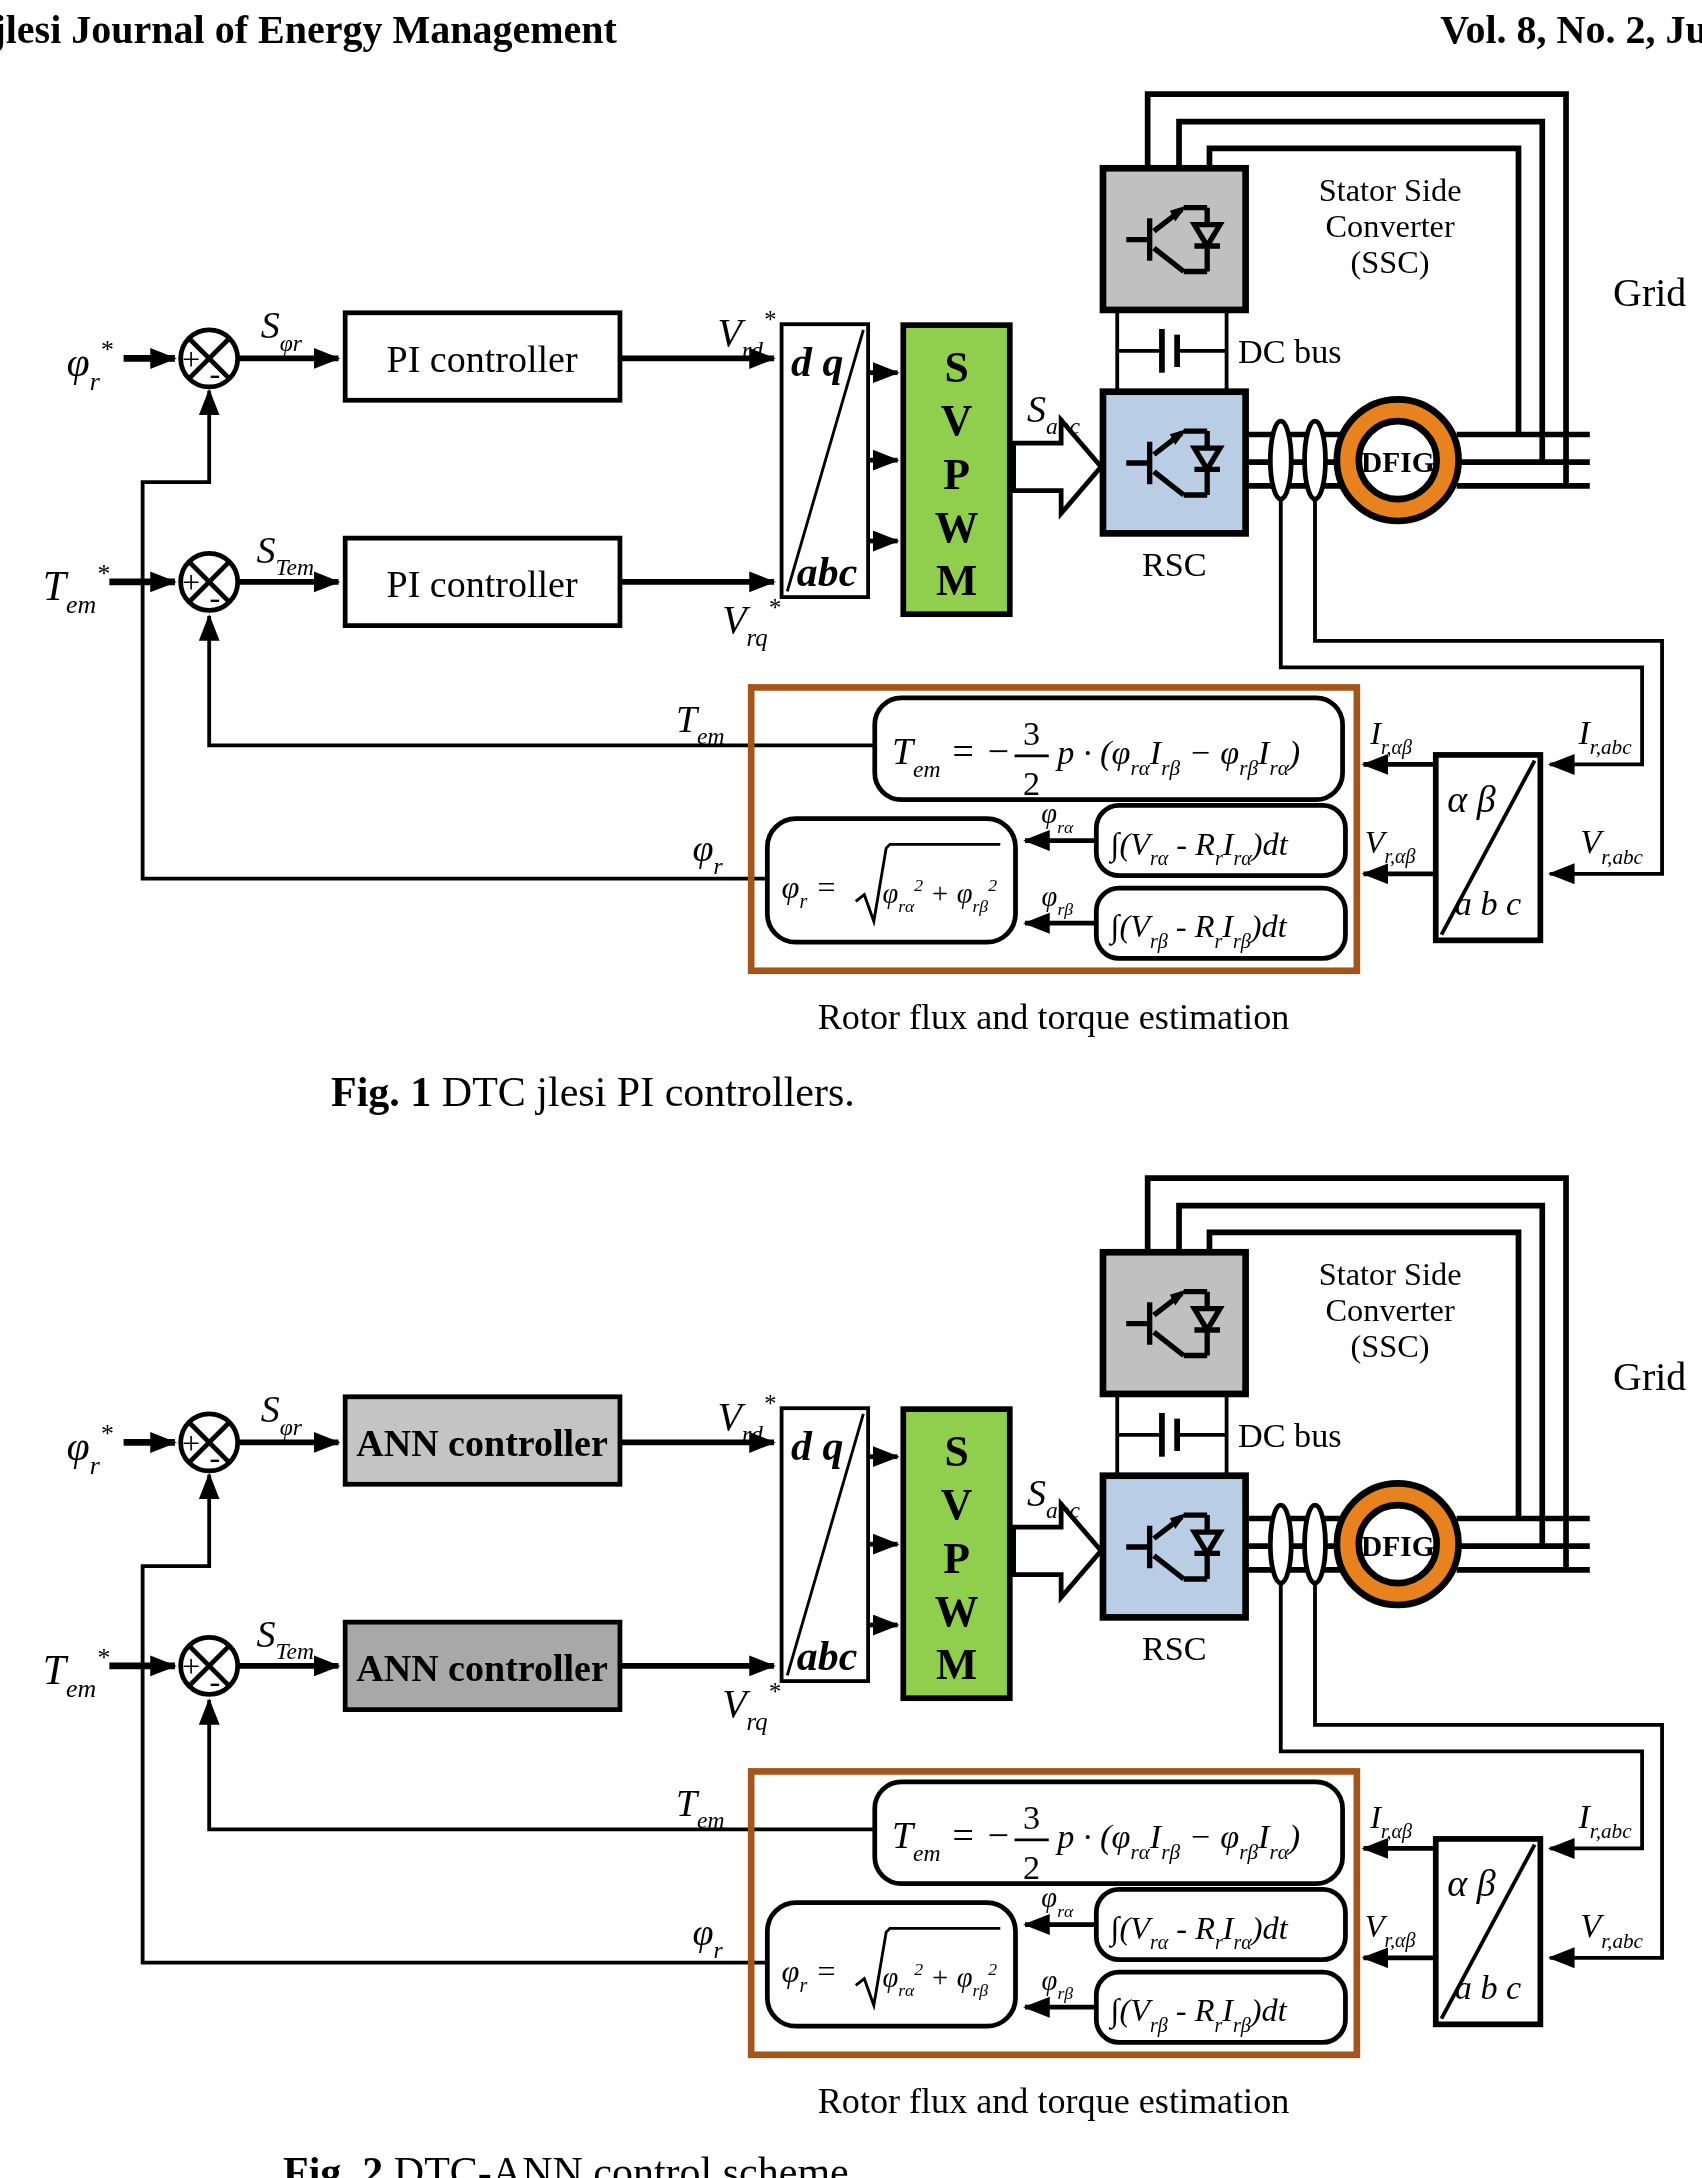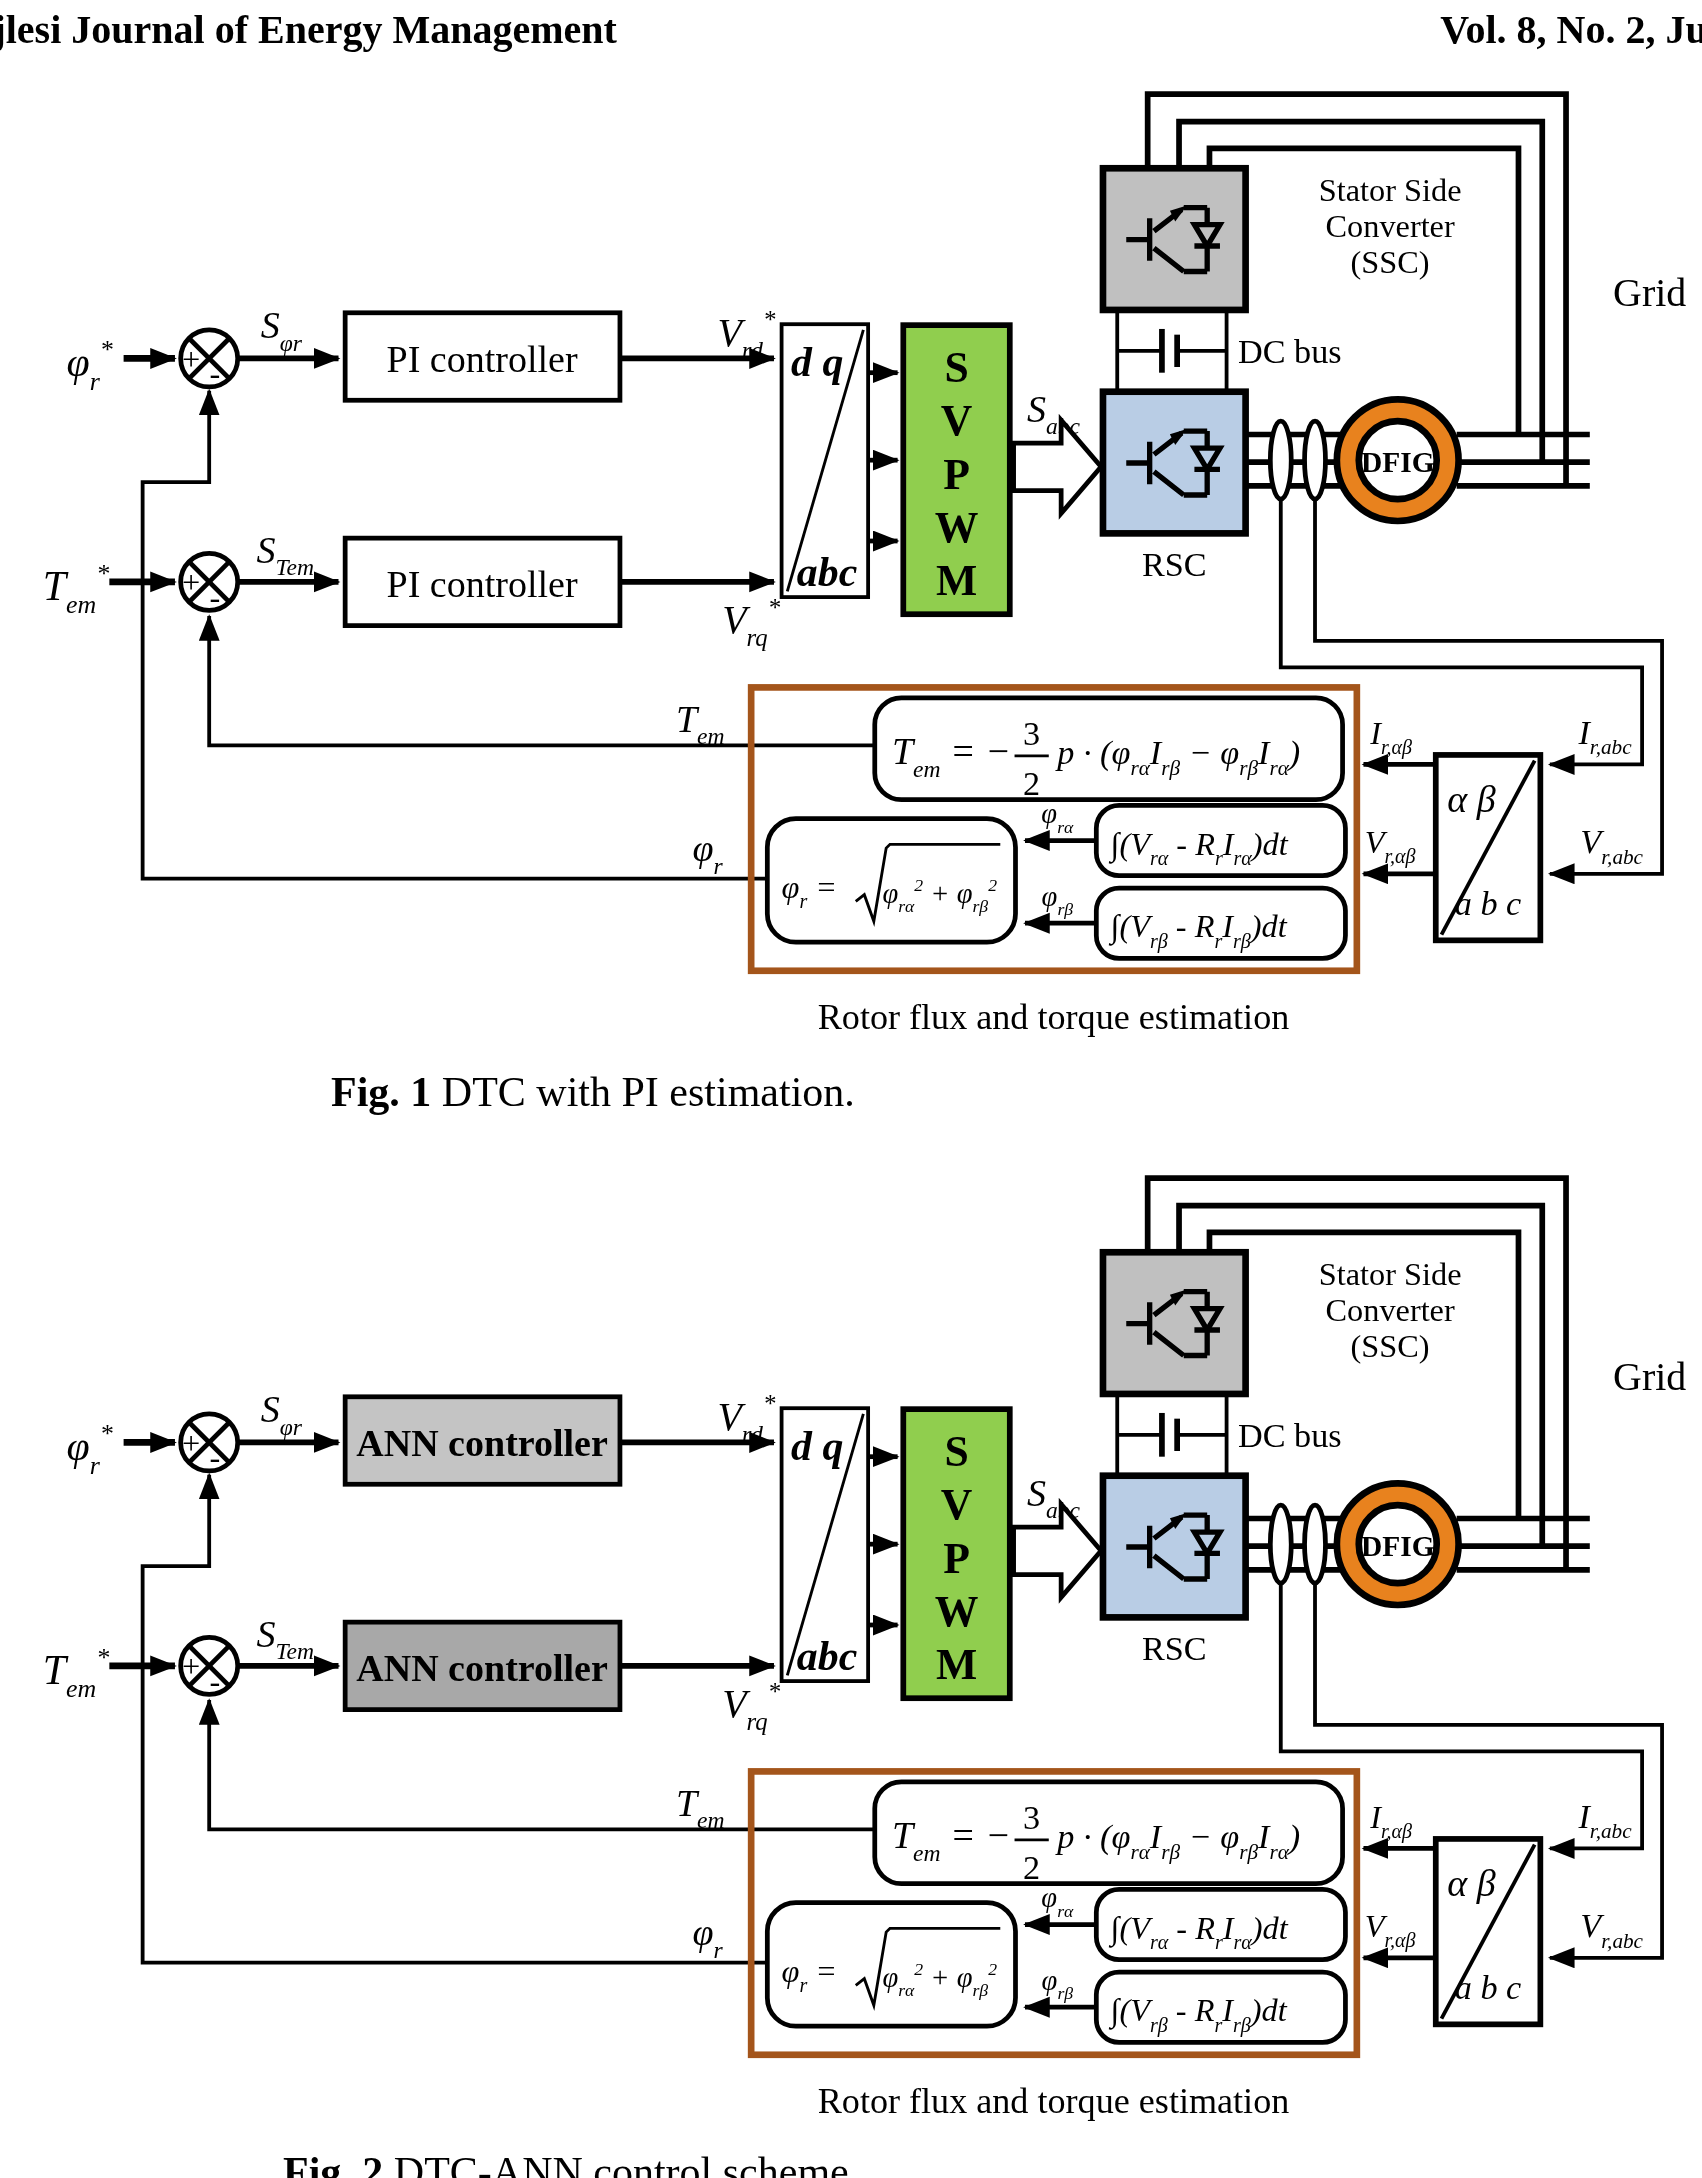--- a/index.html
+++ b/index.html
@@ -172,21 +172,21 @@
             <text x="1530" y="958" font-size="36" text-anchor="start" fill="#000" font-family="&quot;Liberation Serif&quot;,&quot;DejaVu Serif&quot;,serif" font-style="italic"><tspan dy="0" font-size="36">a b c</tspan></text>
             <path d="M1510,800 H1434" fill="none" stroke="#000" stroke-width="5" marker-end="url(#fig1-ah)"></path>
             <path d="M1510,915 H1434" fill="none" stroke="#000" stroke-width="5" marker-end="url(#fig1-ah)"></path>
             <text x="1463" y="778" font-size="34" text-anchor="middle" fill="#000" font-family="&quot;Liberation Serif&quot;,&quot;DejaVu Serif&quot;,serif" font-style="italic"><tspan dy="0" font-size="34">I</tspan><tspan dy="10.88" font-size="21.08">r,αβ</tspan></text>
             <text x="1462" y="893" font-size="34" text-anchor="middle" fill="#000" font-family="&quot;Liberation Serif&quot;,&quot;DejaVu Serif&quot;,serif" font-style="italic"><tspan dy="0" font-size="34">V</tspan><tspan dy="10.88" font-size="21.08">r,αβ</tspan></text>
           </g>
         </g>
       </svg>
     <div class="caption cap1">
       <span class="capb">Fig. 1</span>
-        <span class="capt"> DTC with PI estimation.</span>
+        <span class="capt"> DTC jlesi PI controllers.</span>
     </div>
   </section>
 
   <section class="figblock">
     <svg id="svg-fig2" class="diagram" width="1702" height="989" viewBox="0 55 1790 1040" xmlns="http://www.w3.org/2000/svg">
         <defs>
           <marker id="fig2-ah" markerUnits="userSpaceOnUse" markerWidth="30" markerHeight="24" refX="26" refY="11" orient="auto">
             <path d="M0,0 L28,11 L0,22 z" fill="#000"></path>
           </marker>
           <symbol id="fig2-igbt" viewBox="0 0 100 100">

